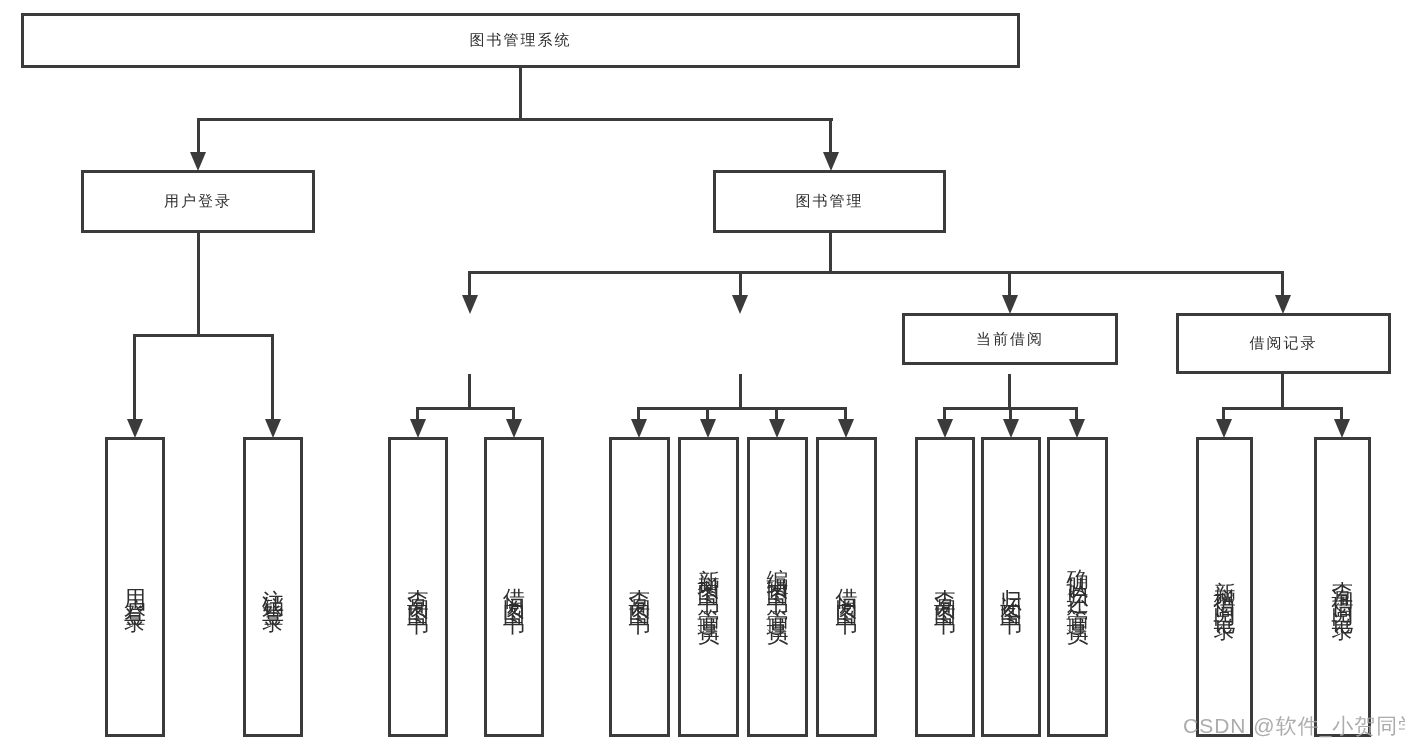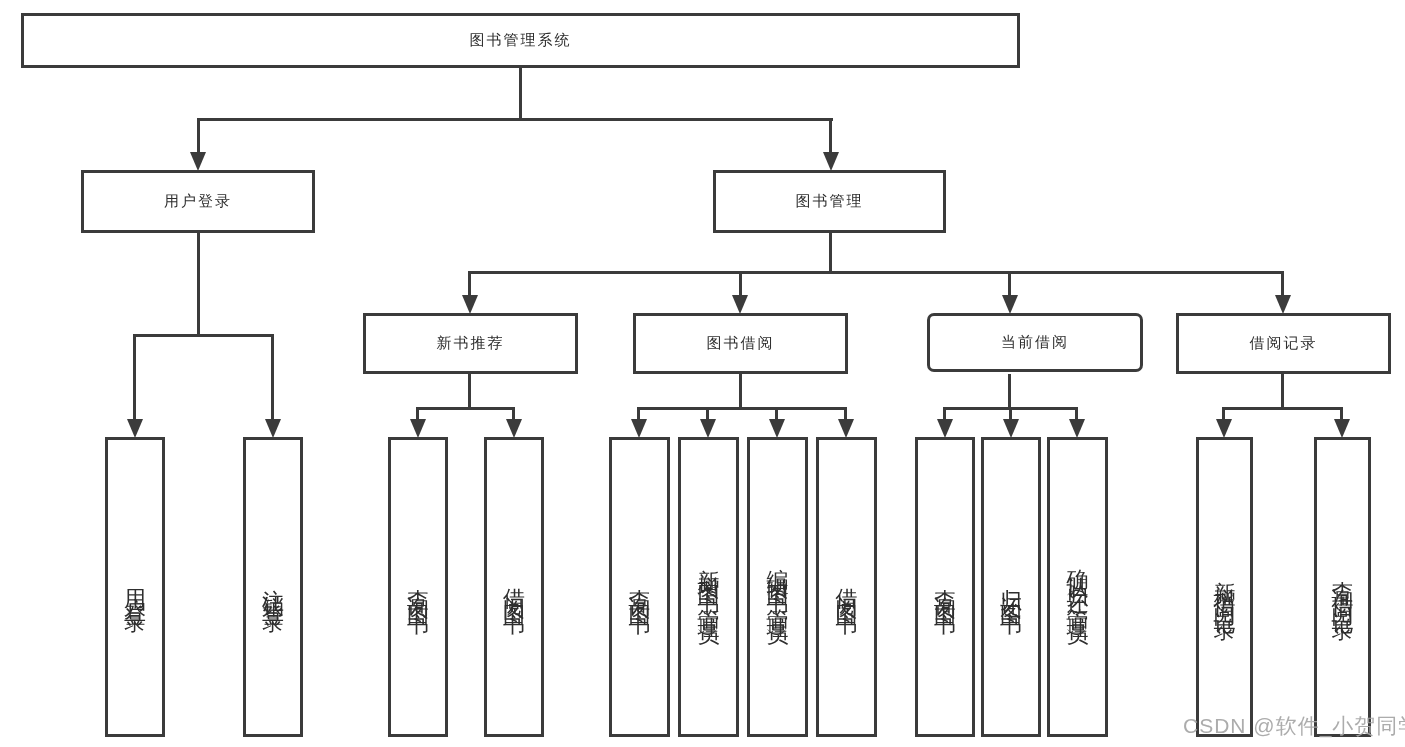--- a/index.html
+++ b/index.html
@@ -87,23 +87,21 @@
     <div class="vline" style="left:468px;top:271px;height:26px;"></div>
     <div class="arrowhead" style="left:462px;top:295px;"></div>
     <div class="vline" style="left:739px;top:271px;height:26px;"></div>
     <div class="arrowhead" style="left:732px;top:295px;"></div>
     <div class="vline" style="left:1008px;top:271px;height:26px;"></div>
     <div class="arrowhead" style="left:1002px;top:295px;"></div>
     <div class="vline" style="left:1281px;top:271px;height:26px;"></div>
     <div class="arrowhead" style="left:1275px;top:295px;"></div>
   </div>
 
-  <div class="node" style="left:363px;top:313px;width:215px;height:61px;">新书推荐</div>
-  <div class="node" style="left:633px;top:313px;width:215px;height:61px;">图书借阅</div>
-  <div class="node" style="left:927px;top:313px;width:216px;height:59px;border-radius:7px;">当前借阅</div>
+  <div class="node" style="left:902px;top:313px;width:216px;height:52px;">当前借阅</div>
   <div class="node" style="left:1176px;top:313px;width:215px;height:61px;">借阅记录</div>
 
   <div>
     <div class="vline" style="left:468px;top:374px;height:36px;"></div>
     <div class="hline" style="left:416px;top:407px;width:99px;"></div>
     <div class="vline" style="left:416px;top:407px;height:16px;"></div>
     <div class="arrowhead" style="left:410px;top:419px;"></div>
     <div class="vline" style="left:512px;top:407px;height:16px;"></div>
     <div class="arrowhead" style="left:506px;top:419px;"></div>
   </div>

